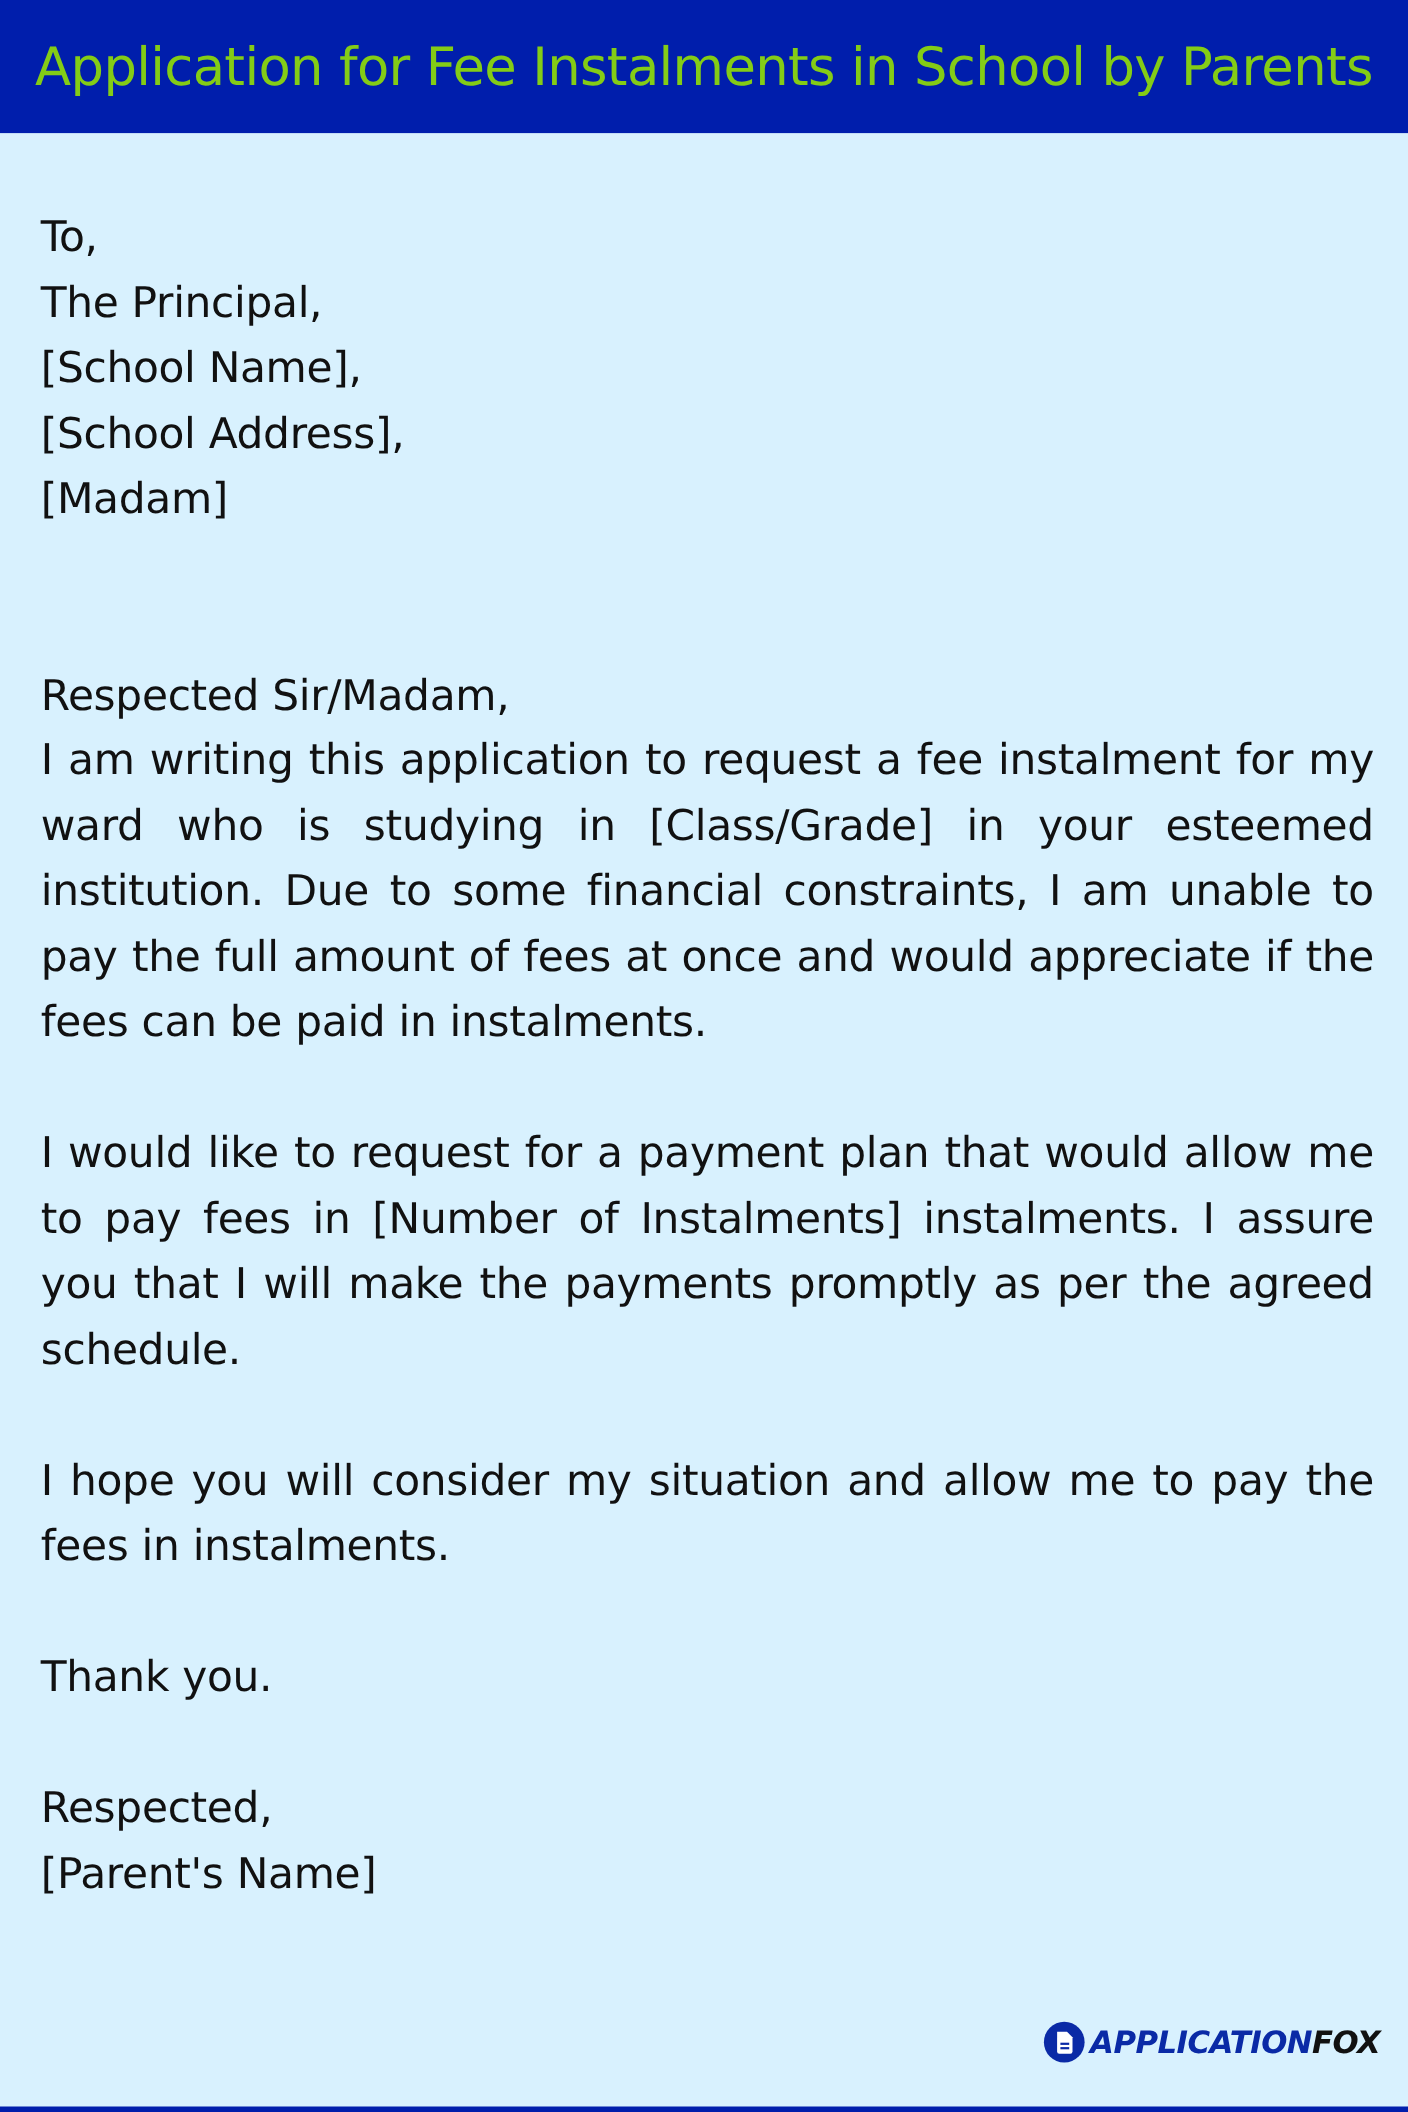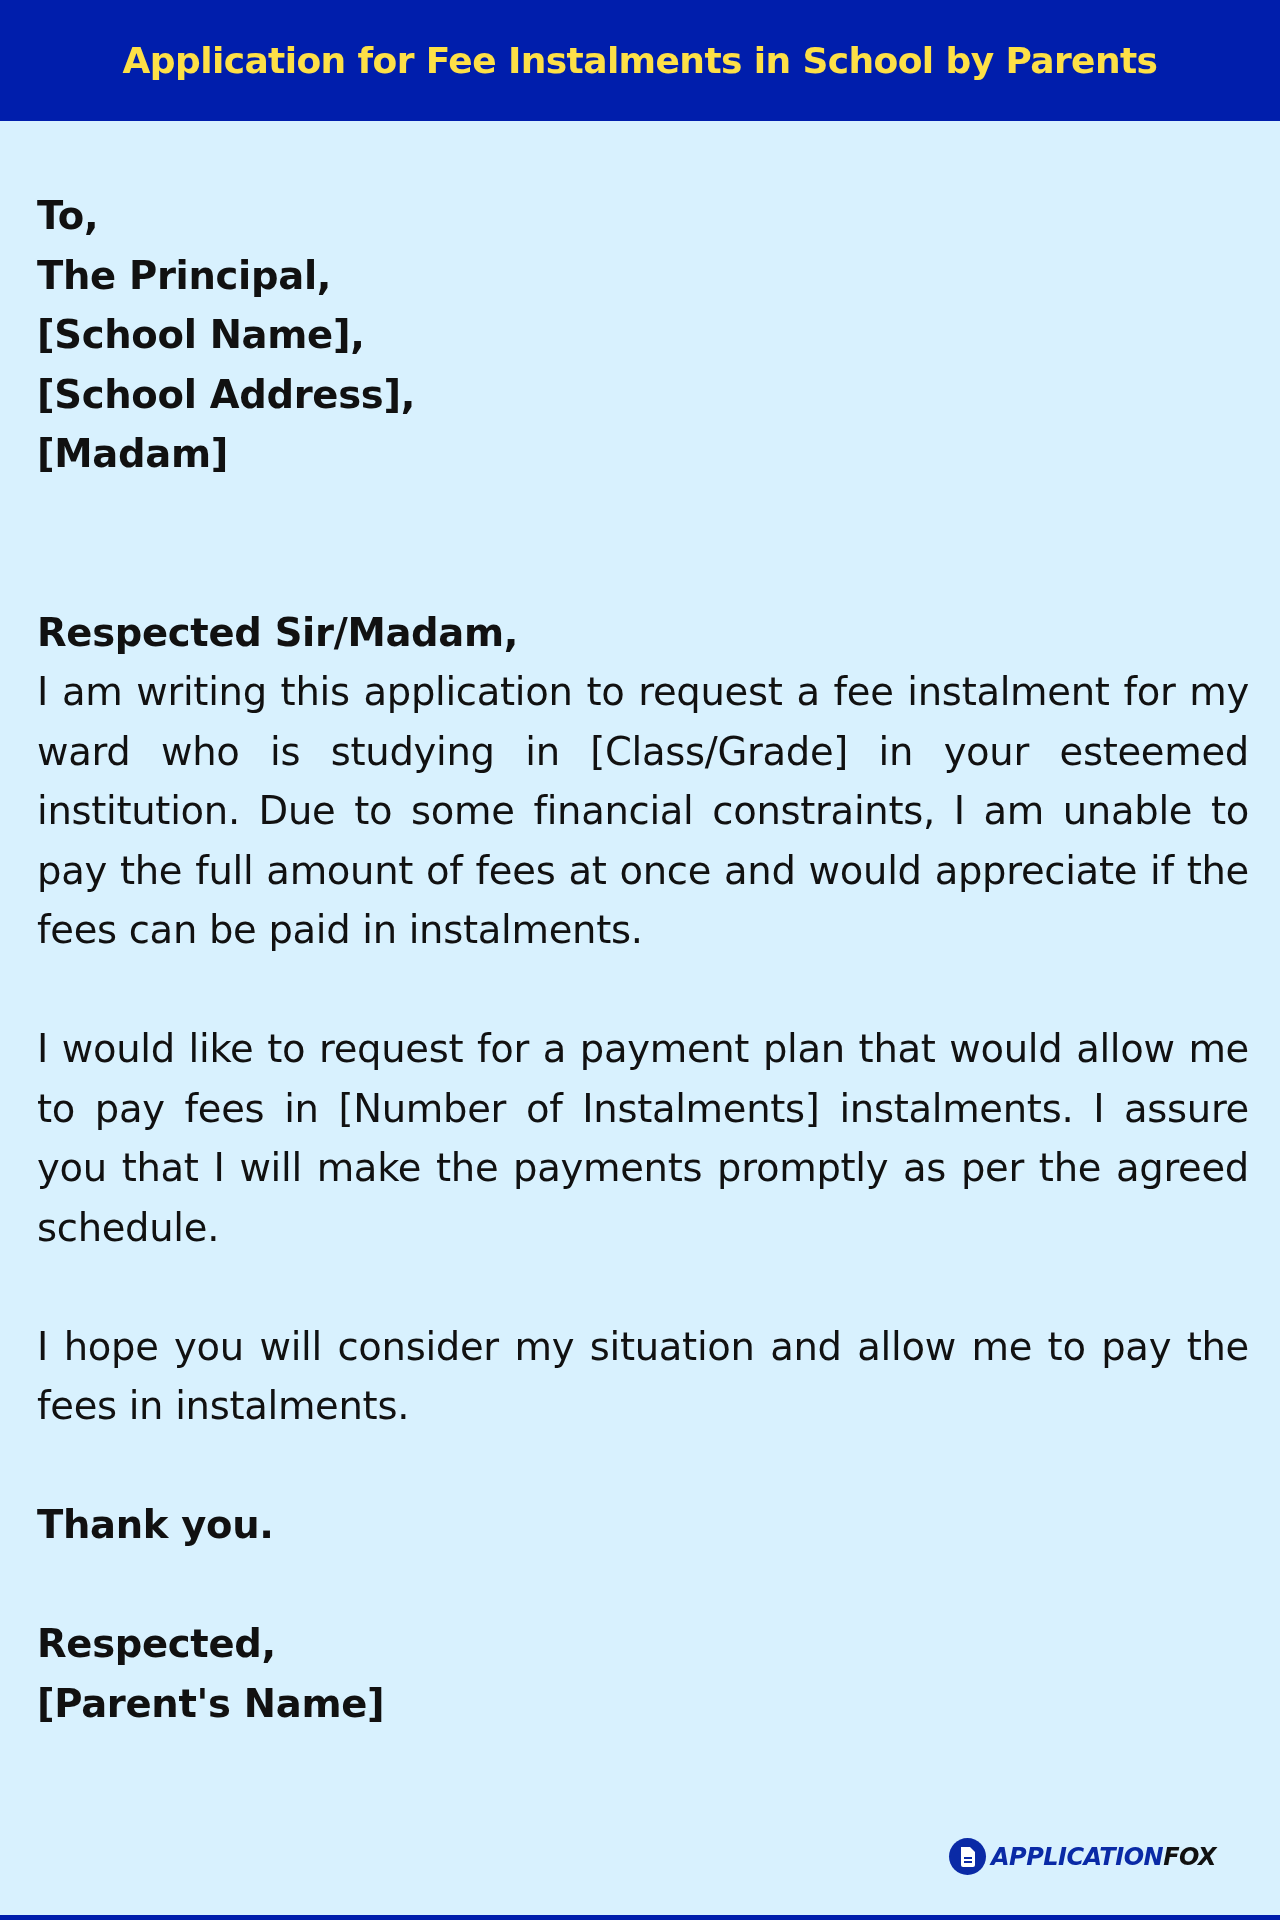--- a/index.html
+++ b/index.html
@@ -13,53 +13,53 @@
       color: #111111;
     }
     .header {
       position: absolute; left: 0; top: 0;
       width: 1280px; height: 121px;
       background: #001eac;
       display: flex; align-items: center; justify-content: center;
     }
     .header h1 {
       margin: 0;
-      color: #fde047;
+      color: #84cc16;
       font-family: "DejaVu Sans", sans-serif;
-      font-weight: bold;
-      font-size: 36px;
+      font-weight: normal;
+      font-size: 48px;
       letter-spacing: -0.6px;
       white-space: nowrap;
     }
     .body {
       position: absolute;
       left: 37px; top: 186px;
       width: 1212px;
       font-size: 38.5px;
       line-height: 59.5px;
       letter-spacing: -0.3px;
     }
-    .line { display: block; white-space: nowrap; font-weight: bold; }
+    .line { display: block; white-space: nowrap; }
     .para { text-align: justify; margin: 0; }
     .gap { height: 59.5px; }
     .logo {
       position: absolute; left: 949px; top: 1838px;
       display: flex; align-items: center;
     }
     .logo-circle {
       width: 37px; height: 37px; border-radius: 50%;
       background: #0a2aa6;
       display: flex; align-items: center; justify-content: center;
     }
     .logo-text {
       margin-left: 5px;
       font-family: "DejaVu Sans", sans-serif;
       font-weight: bold;
       font-style: italic;
-      font-size: 24px;
+      font-size: 28px;
       letter-spacing: -0.5px;
     }
     .logo-text .a { color: #0a2aa6; }
     .logo-text .b { color: #111111; }
     .footer-bar {
       position: absolute; left: 0; bottom: 0;
       width: 1280px; height: 5px; background: #001eac;
     }
   </style>
 </head>

